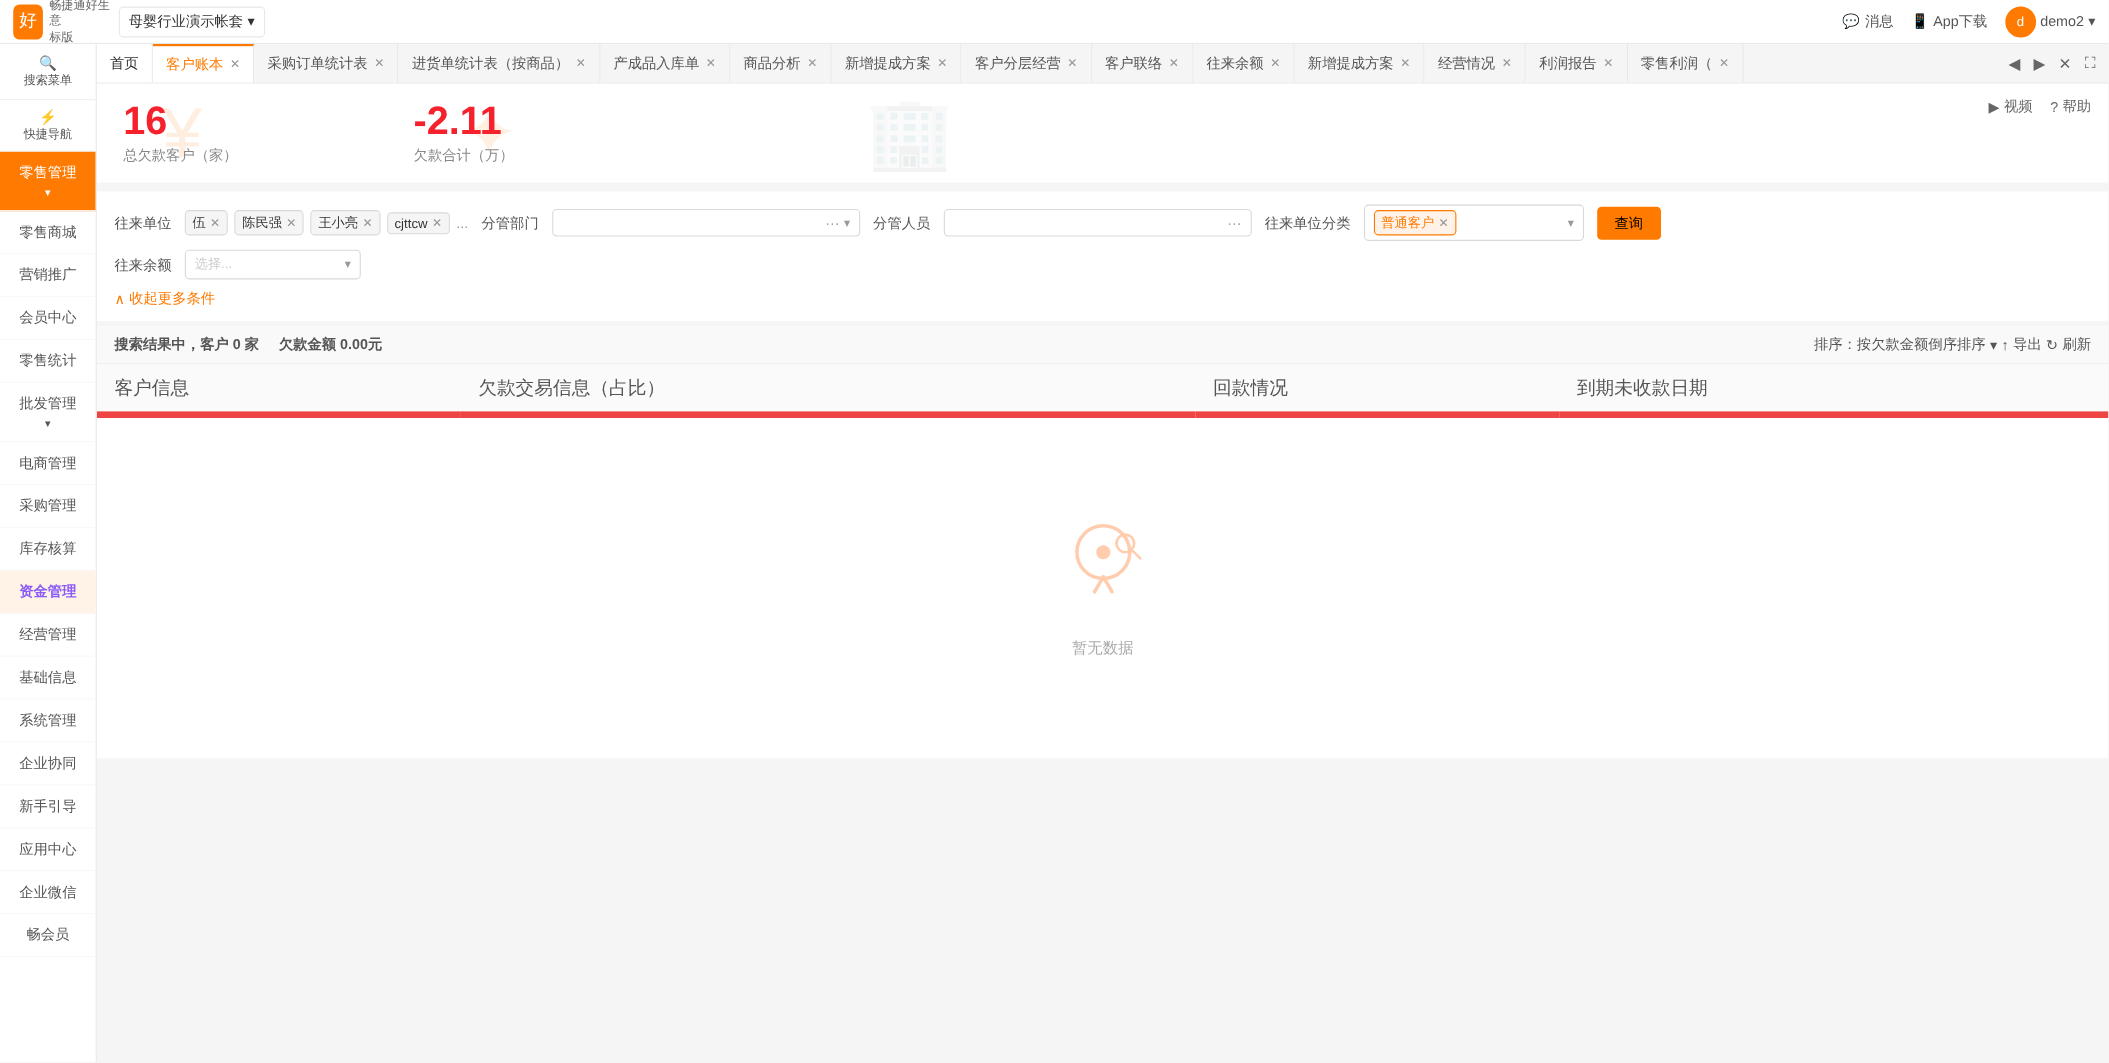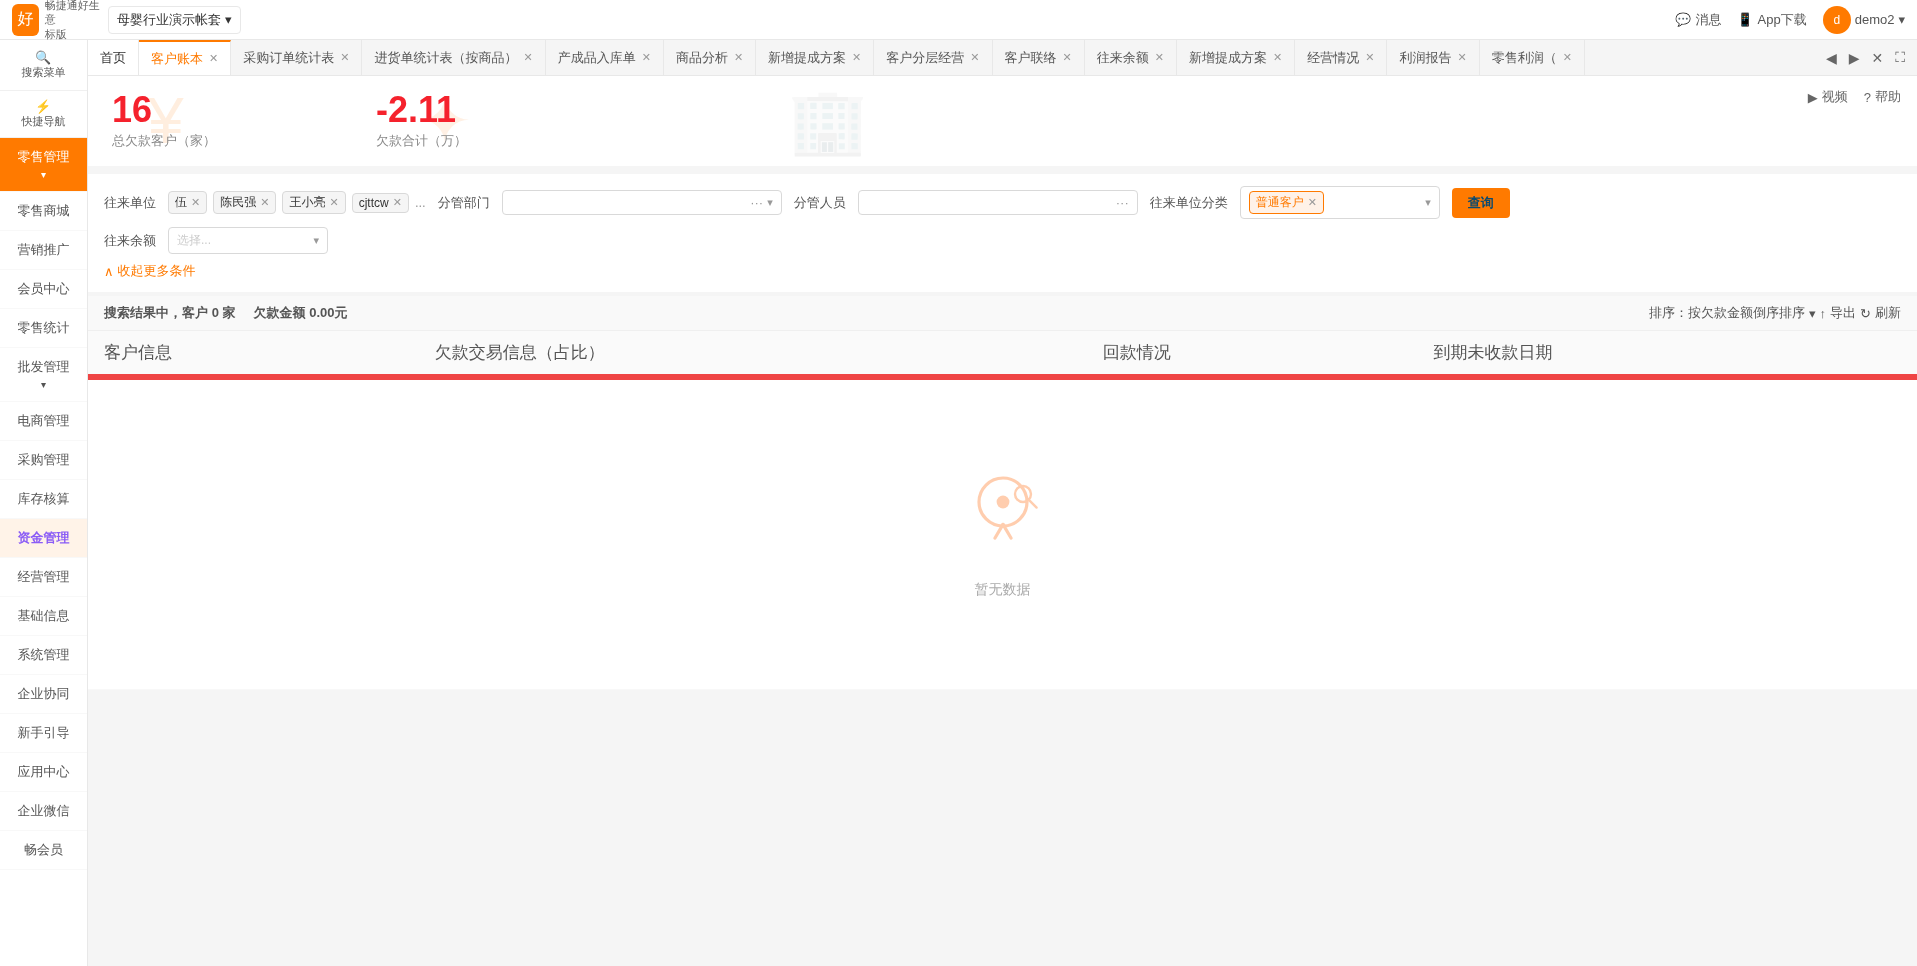--- a/index.html
+++ b/index.html
@@ -76,21 +76,21 @@
     .data-table { width: 100%; border-collapse: collapse; background: #fff; }
     .data-table th { padding: 10px 16px; text-align: left; font-size: 17px; color: #555; font-weight: normal; border-bottom: 6px solid #ef4444; background: #fafafa; }
     .data-table td { padding: 10px 16px; font-size: 13px; color: #333; border-bottom: 1px solid #f8f8f8; }
 
     
     .empty-state { display: flex; flex-direction: column; align-items: center; justify-content: center; padding: 80px 0; color: #999; }
     .empty-icon { font-size: 80px; margin-bottom: 12px; color: #ffb88c; opacity: 0.7; }
     .empty-text { font-size: 14px; color: #aaa; }
 
     
-    .query-btn { background: #ff7a00; color: #0c4a6e; border: none; border-radius: 4px; padding: 6px 16px; cursor: pointer; font-size: 13px; white-space: nowrap; font-weight: bold; }
+    .query-btn { background: #ff7a00; color: #000000; border: none; border-radius: 4px; padding: 6px 16px; cursor: pointer; font-size: 13px; white-space: nowrap; }
 
     .selected-tag { background: #fff2e8; border-color: #ff7a00; color: #ff7a00; }
   </style>
 </head>
 <body>
 
 <div class="top-bar">
   <div class="top-bar-left">
     <div class="logo-area">
       <div class="logo-icon">好</div>

